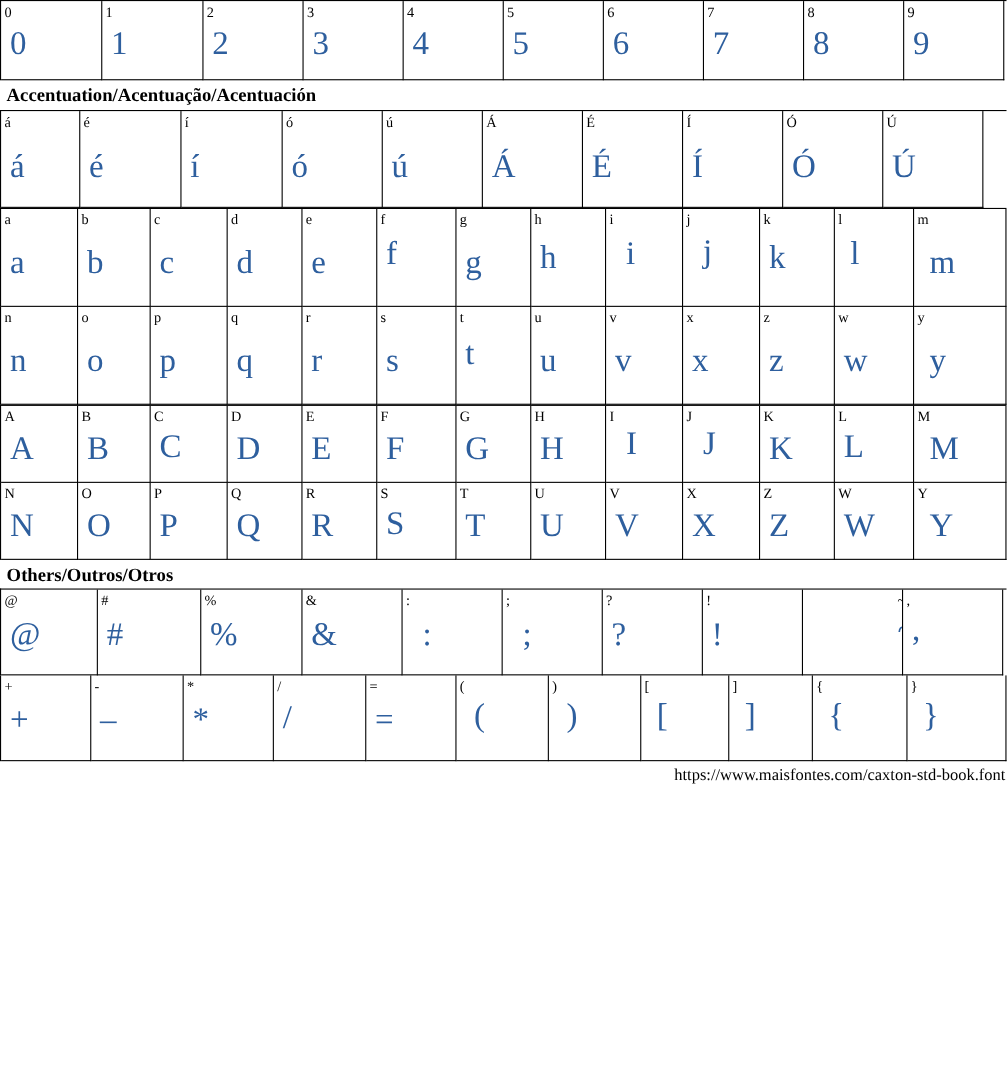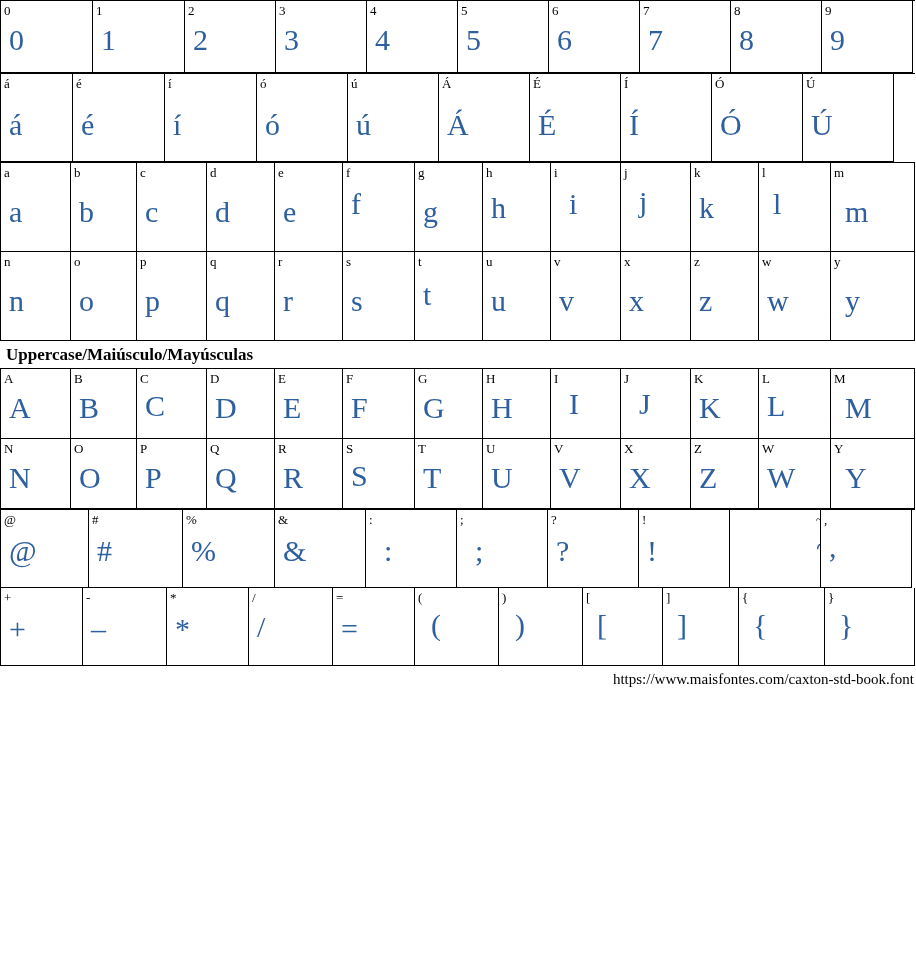--- a/index.html
+++ b/index.html
@@ -116,20 +116,21 @@
     <div class="cell" style="width:91px">
       <span class="label">8</span>
       <span class="glyph">8</span>
     </div>
     <div class="cell" style="width:91px">
       <span class="label">9</span>
       <span class="glyph">9</span>
     </div>
   </div>
 
+  <div class="section-title">Accentuation/Acentuação/Acentuación</div>
   <div class="grid row-accent">
     <div class="cell" style="width:72px">
       <span class="label">á</span>
       <span class="glyph">á</span>
     </div>
     <div class="cell" style="width:92px">
       <span class="label">é</span>
       <span class="glyph">é</span>
     </div>
     <div class="cell" style="width:92px">
@@ -268,21 +269,20 @@
     <div class="cell" style="width:72px">
       <span class="label">w</span>
       <span class="glyph" style="padding-top:18px">w</span>
     </div>
     <div class="cell" style="width:84px">
       <span class="label">y</span>
       <span class="glyph" style="padding-top:18px;padding-left:14px">y</span>
     </div>
   </div>
 
-  <div class="section-title">Uppercase/Maiúsculo/Mayúsculas</div>
   <div class="grid row-upper">
     <div class="cell" style="width:70px">
       <span class="label">A</span>
       <span class="glyph" style="padding-top:8px">A</span>
     </div>
     <div class="cell" style="width:66px">
       <span class="label">B</span>
       <span class="glyph" style="padding-top:8px">B</span>
     </div>
     <div class="cell" style="width:70px">
@@ -378,20 +378,21 @@
     <div class="cell" style="width:72px">
       <span class="label">W</span>
       <span class="glyph" style="padding-top:8px">W</span>
     </div>
     <div class="cell" style="width:84px">
       <span class="label">Y</span>
       <span class="glyph" style="padding-top:8px;padding-left:14px">Y</span>
     </div>
   </div>
 
+  <div class="section-title">Others/Outros/Otros</div>
   <div class="grid row-others">
     <div class="cell" style="width:88px">
       <span class="label">@</span>
       <span class="glyph" style="padding-top:10px">@</span>
     </div>
     <div class="cell" style="width:94px">
       <span class="label">#</span>
       <span class="glyph" style="padding-top:10px">#</span>
     </div>
     <div class="cell" style="width:92px">

